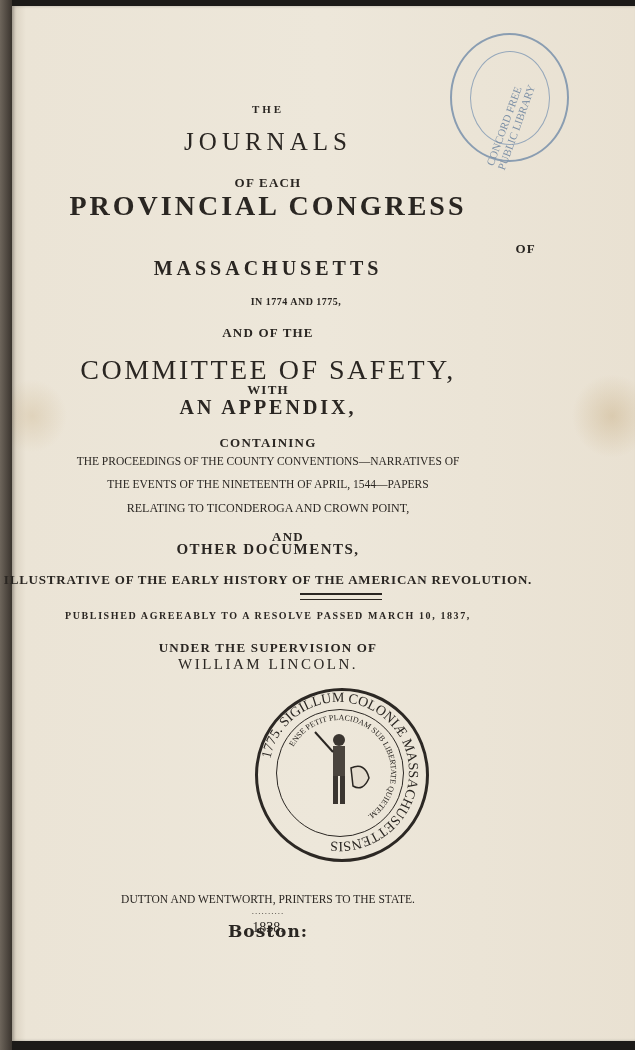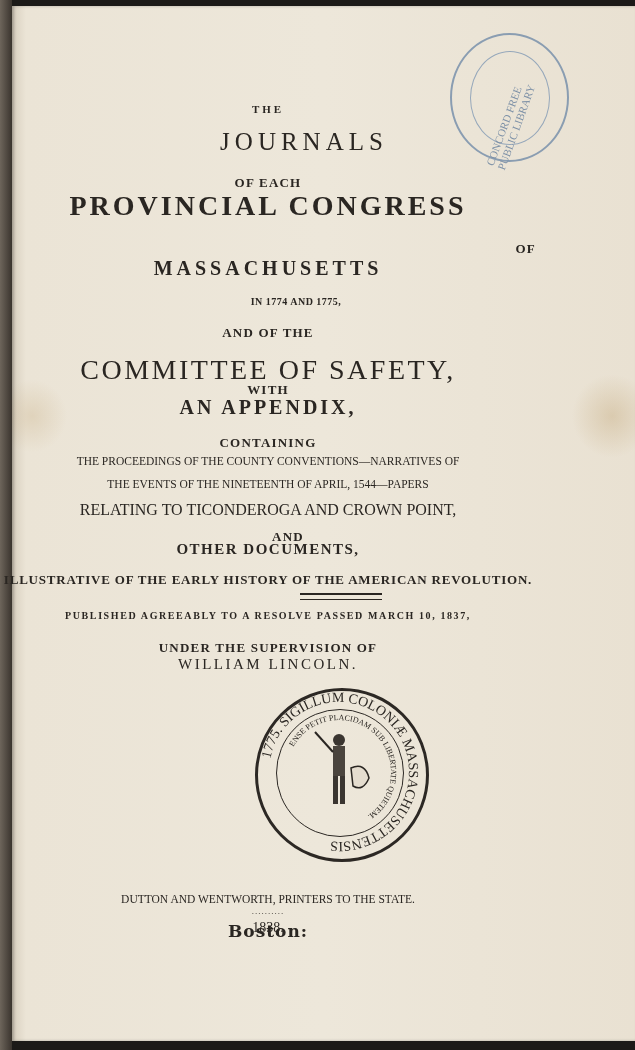--- a/index.html
+++ b/index.html
@@ -24,34 +24,34 @@
 
 <div class="gutter"></div>
 <div class="page"></div>
 
 <div class="stamp">
   <div class="stamp-inner"></div>
   <span class="stamp-text" style="left:8px;top:70px;transform:rotate(-70deg);">CONCORD FREE PUBLIC LIBRARY</span>
 </div>
 
 <div class="line" style="top:103px;font-size:11px;letter-spacing:3px;font-weight:bold;">THE</div>
-<div class="line" style="top:128px;font-size:25px;letter-spacing:5px;margin-left:36px;">JOURNALS</div>
+<div class="line" style="top:128px;font-size:25px;letter-spacing:5px;">JOURNALS</div>
 <div class="line" style="top:173px;"><span class="small">OF EACH</span></div>
 <div class="line" style="top:190px;font-size:28px;letter-spacing:3px;font-weight:bold;">PROVINCIAL CONGRESS</div>
 <div class="line" style="top:239px;text-align:right;"><span class="small">OF</span></div>
 <div class="line" style="top:257px;font-size:20px;letter-spacing:4px;font-weight:bold;">MASSACHUSETTS</div>
 <div class="line" style="top:296px;font-size:10px;font-weight:bold;letter-spacing:0.5px;margin-left:28px;">IN 1774 AND 1775,</div>
 <div class="line" style="top:323px;"><span class="small">AND OF THE</span></div>
 <div class="line" style="top:354px;font-size:28px;letter-spacing:2.5px;">COMMITTEE OF SAFETY,</div>
 <div class="line" style="top:380px;"><span class="small">WITH</span></div>
 <div class="line" style="top:396px;font-size:20px;letter-spacing:3px;font-weight:bold;">AN APPENDIX,</div>
 <div class="line" style="top:433px;"><span class="small">CONTAINING</span></div>
 <div class="line" style="top:455px;font-size:11.5px;">THE PROCEEDINGS OF THE COUNTY CONVENTIONS—NARRATIVES OF</div>
 <div class="line" style="top:478px;font-size:11.5px;">THE EVENTS OF THE NINETEENTH OF APRIL, 1544—PAPERS</div>
-<div class="line" style="top:501px;font-size:16px;">RELATING TO TICONDEROGA AND CROWN POINT,</div>
+<div class="line" style="top:501px;font-size:12px;">RELATING TO TICONDEROGA AND CROWN POINT,</div>
 <div class="line" style="top:527px;padding-left:20px;"><span class="small">AND</span></div>
 <div class="line" style="top:541px;font-size:15px;letter-spacing:1.5px;font-weight:bold;">OTHER DOCUMENTS,</div>
 <div class="line" style="top:570px;"><span class="small" style="letter-spacing:0.8px;">ILLUSTRATIVE OF THE EARLY HISTORY OF THE AMERICAN REVOLUTION.</span></div>
 
 <div class="rule"></div>
 
 <div class="line" style="top:610px;font-size:10px;letter-spacing:1.6px;font-weight:bold;">PUBLISHED AGREEABLY TO A RESOLVE PASSED MARCH 10, 1837,</div>
 <div class="line" style="top:638px;"><span class="small">UNDER THE SUPERVISION OF</span></div>
 <div class="line" style="top:656px;font-size:15px;letter-spacing:2.5px;">WILLIAM LINCOLN.</div>
 

